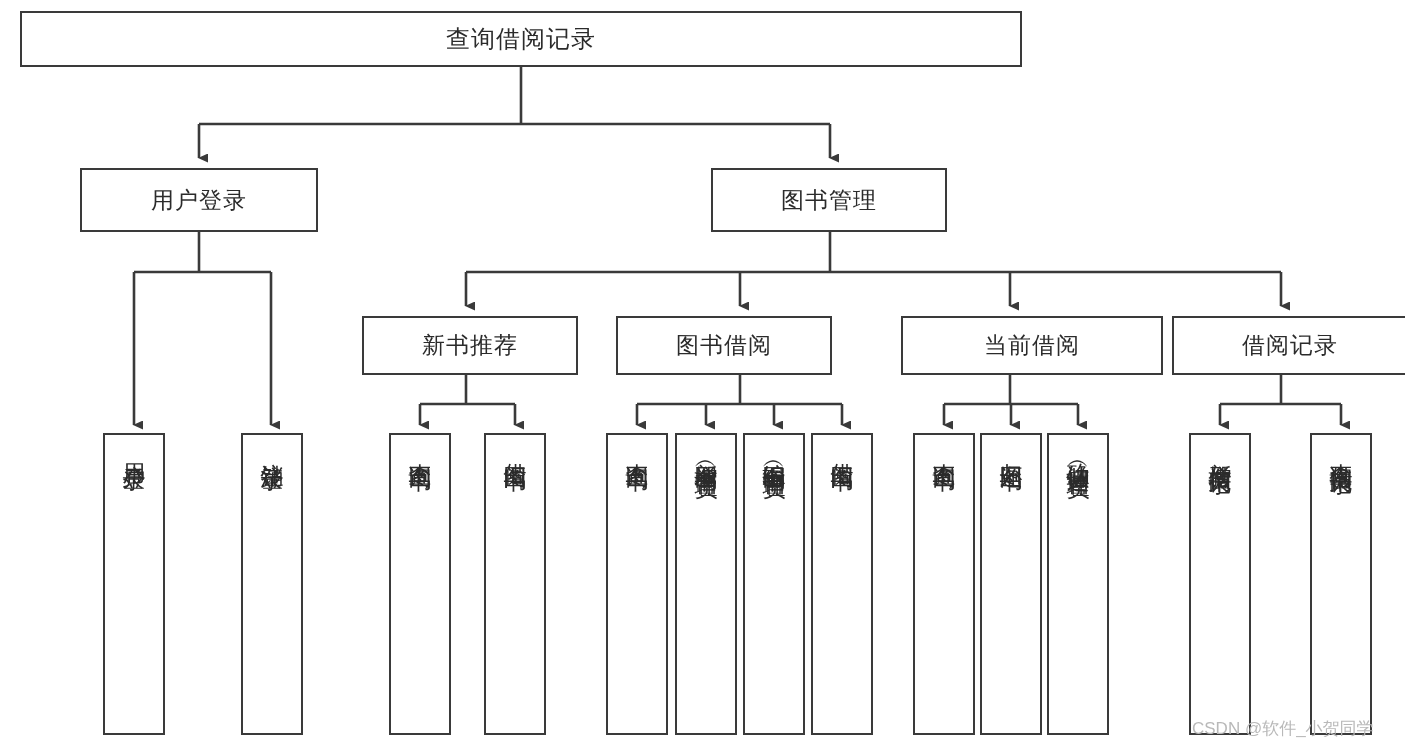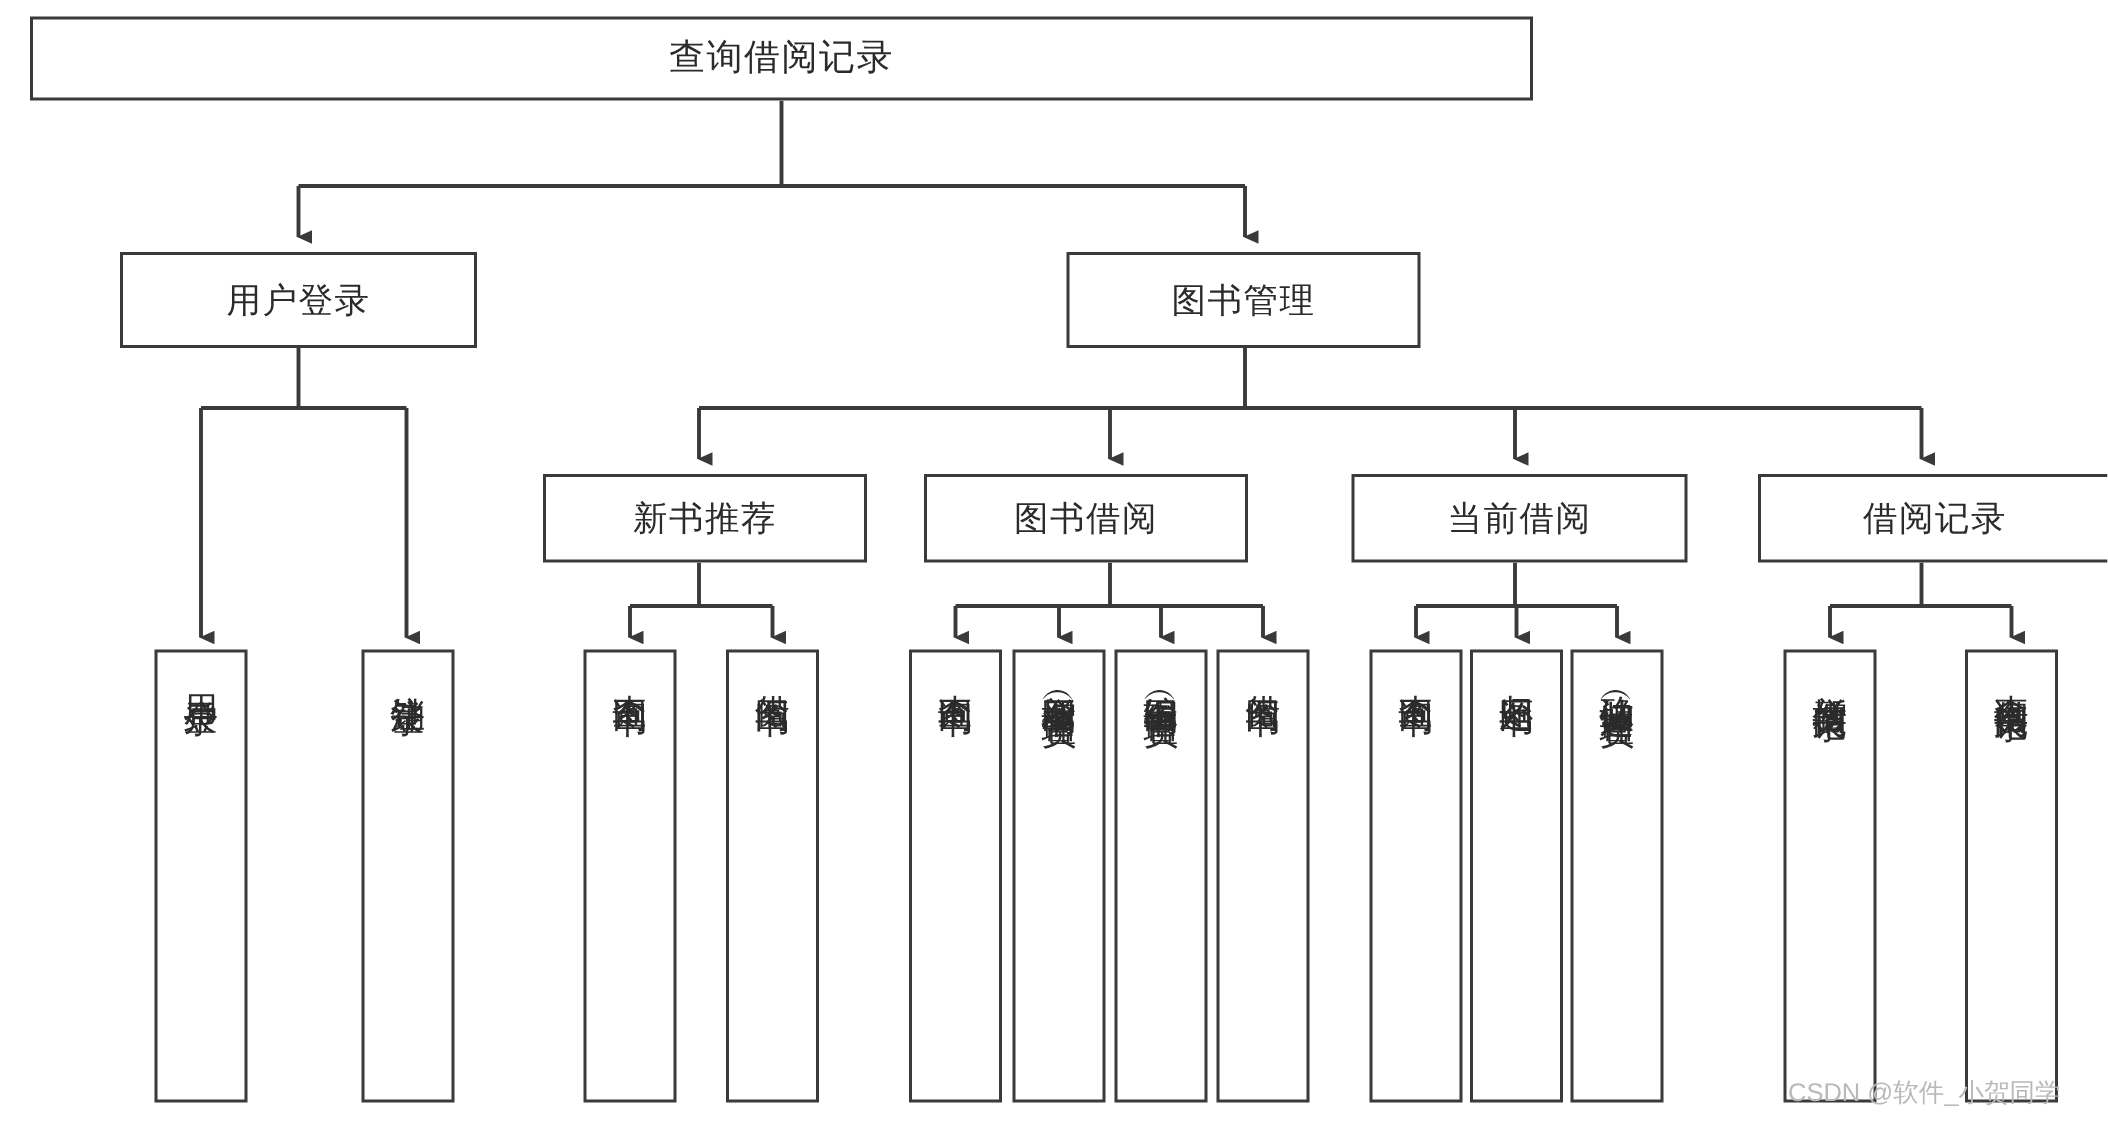--- a/index.html
+++ b/index.html
@@ -140,21 +140,21 @@
   </div>
 
   <div class="node horizontal" style="left:711px; top:168px; width:236px; height:64px;">
     <span class="label">图书管理</span>
   </div>
 
   <div class="node horizontal" style="left:616px; top:316px; width:216px; height:59px;">
     <span class="label">图书借阅</span>
   </div>
 
-  <div class="node horizontal" style="left:901px; top:316px; width:224px; height:59px;">
+  <div class="node horizontal" style="left:901px; top:316px; width:262px; height:59px;">
     <span class="label">当前借阅</span>
   </div>
 
   <div class="node horizontal" style="left:1172px; top:316px; width:236px; height:59px;">
     <span class="label">借阅记录</span>
   </div>
 
   <div class="node vertical" style="left:103px; top:433px; width:62px; height:302px;">
     <span class="label">用户登录</span>
   </div>

